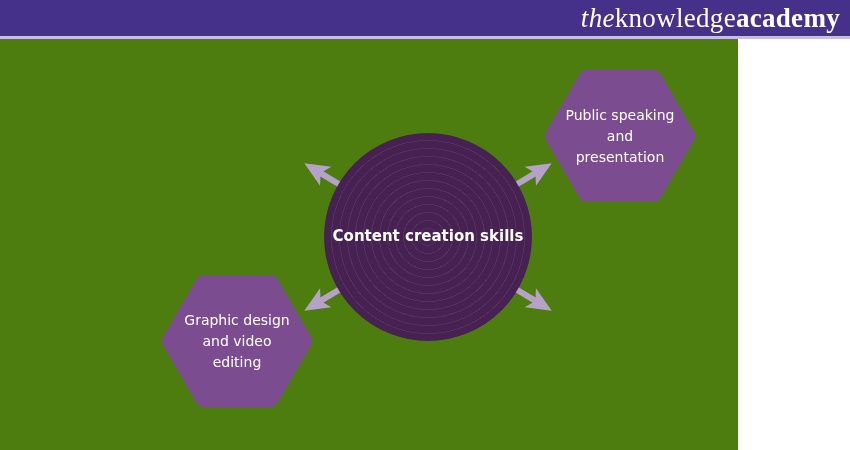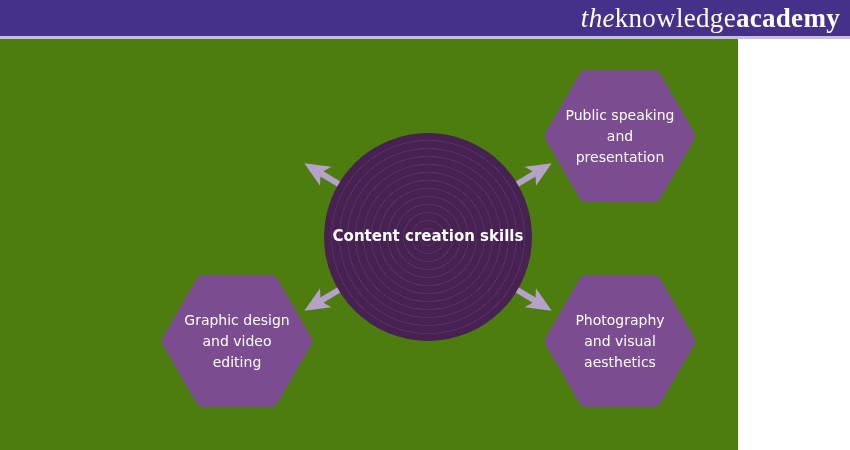--- a/index.html
+++ b/index.html
@@ -85,24 +85,18 @@
     <div class="hex-label">Public speaking and presentation</div>
   </div>
 
   <div class="hex bl">
     <svg viewBox="0 0 150 132">
       <polygon class="hex-shape" points="141,66 108,9 42,9 9,66 42,123 108,123"></polygon>
     </svg>
     <div class="hex-label">Graphic design and video editing</div>
   </div>
 
-  <div class="hex br">
-    <svg viewBox="0 0 150 132">
-      <polygon class="hex-shape" points="141,66 108,9 42,9 9,66 42,123 108,123"></polygon>
-    </svg>
-    <div class="hex-label">Photography and visual aesthetics</div>
-  </div>
 
   <div class="circle">
     <div class="circle-label">Content creation skills</div>
   </div>
 
 </div>
 
 </body></html>

